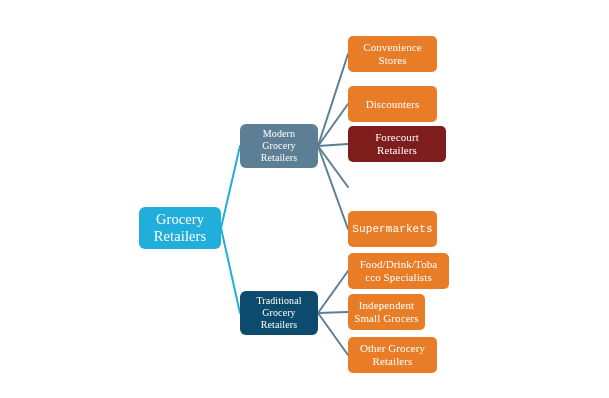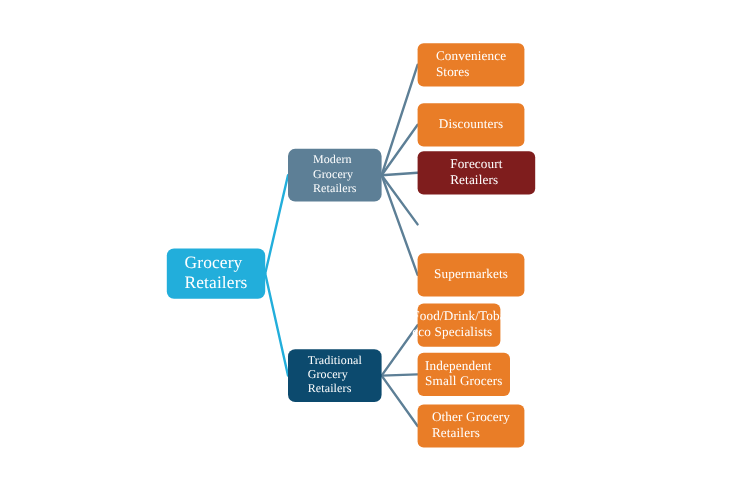--- a/index.html
+++ b/index.html
@@ -31,21 +31,21 @@
     z-index: 1;
   }
 
   .node {
     position: absolute;
     z-index: 2;
     box-sizing: border-box;
     display: flex;
     align-items: center;
     justify-content: center;
-    text-align: left;
+    text-align: center;
     color: #ffffff;
     border-radius: 5px;
     line-height: 1.18;
     padding: 2px 3px;
     letter-spacing: 0.1px;
     -webkit-font-smoothing: antialiased;
   }
 
   .node-root {
     background: #22AEDB;
@@ -108,24 +108,24 @@
     <span class="node-label">Convenience
 Stores</span>
   </div>
   <div class="node node-leaf" style="left: 348px; top: 86px; width: 89px; height: 36px; background: rgb(233, 125, 39);">
     <span class="node-label">Discounters</span>
   </div>
   <div class="node node-leaf" style="left: 348px; top: 126px; width: 98px; height: 36px; background: #7f1d1d;">
     <span class="node-label">Forecourt
 Retailers</span>
   </div>
-  <div class="node node-leaf" style="left: 348px; top: 211px; width: 89px; height: 36px; background: rgb(233, 125, 39);">
+  <div class="node node-leaf" style="left: 348px; top: 211px; width: 89px; height: 36px; background: rgb(233, 125, 39); font-family: Liberation Mono, monospace;">
     <span class="node-label">Supermarkets</span>
   </div>
-  <div class="node node-leaf" style="left: 348px; top: 253px; width: 69px; height: 36px; background: rgb(233, 125, 39);">
+  <div class="node node-leaf" style="left: 348px; top: 253px; width: 101px; height: 36px; background: rgb(233, 125, 39);">
     <span class="node-label">Food/Drink/Toba
 cco Specialists</span>
   </div>
   <div class="node node-leaf" style="left: 348px; top: 294px; width: 77px; height: 36px; background: rgb(233, 125, 39);">
     <span class="node-label">Independent
 Small Grocers</span>
   </div>
   <div class="node node-leaf" style="left: 348px; top: 337px; width: 89px; height: 36px; background: rgb(233, 125, 39);">
     <span class="node-label">Other Grocery
 Retailers</span>

